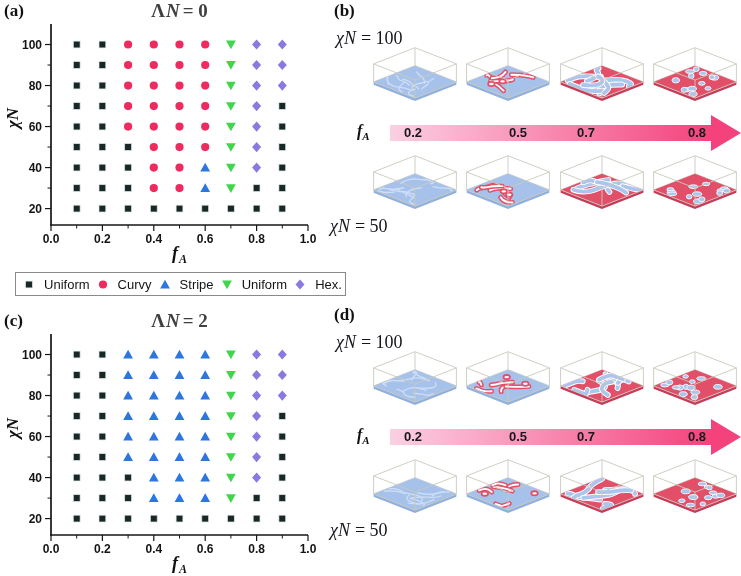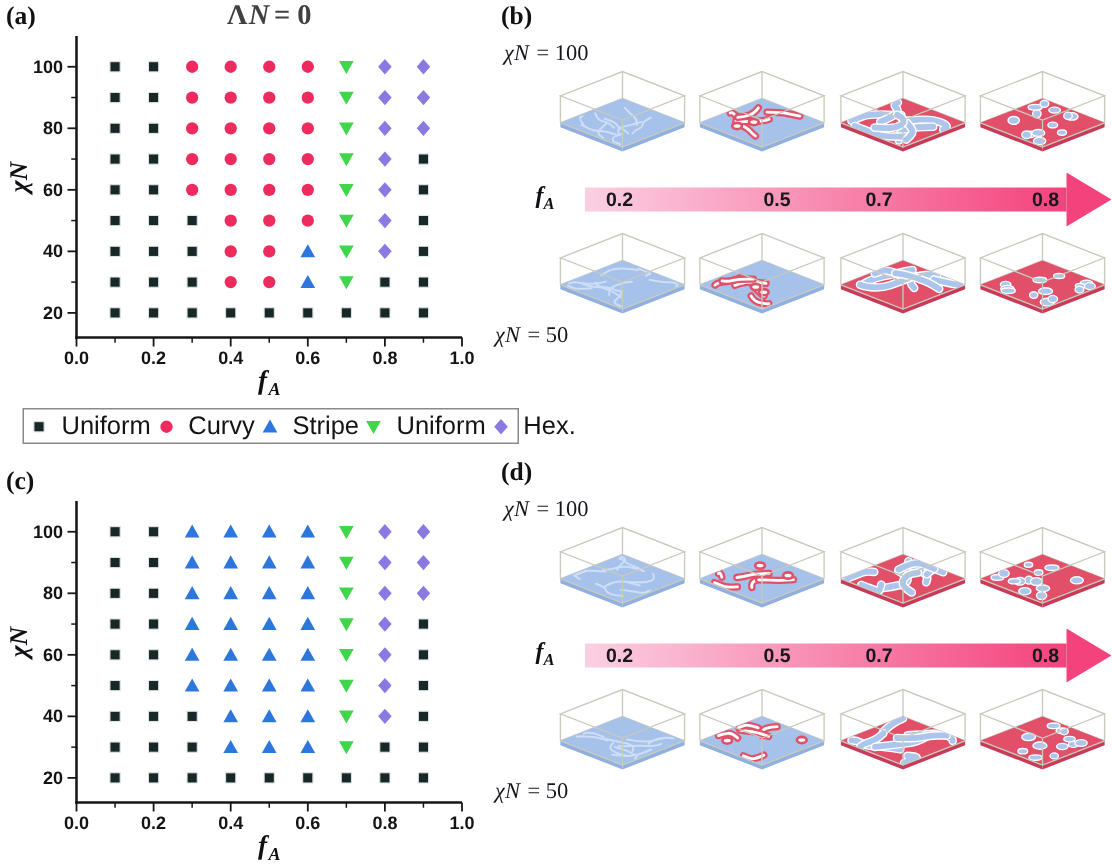--- a/index.html
+++ b/index.html
@@ -19,26 +19,26 @@
   .xlabel{position:absolute;left:51px;top:243px;width:257px;text-align:center;
           font-family:"Liberation Serif",serif;font-weight:bold;font-style:italic;font-size:18px;color:#101014}
   .fsub{font-size:12px;vertical-align:-4px;margin-left:1px}
   .ylabel{position:absolute;left:-9px;top:108px;width:44px;height:20px;text-align:center;
           transform:rotate(-90deg);font-family:"Liberation Serif",serif;font-weight:bold;
           font-style:italic;font-size:17px;color:#101014}
   .legend{position:absolute;left:15px;top:272px;width:331px;height:24px;border:1.2px solid #8a8a8a;
           background:#fff;display:flex;align-items:center;justify-content:space-evenly;box-sizing:border-box}
   .litem{display:flex;align-items:center;gap:5px}
   .lmark svg{display:block}
-  .ltext{font-size:17px;color:#141414}
+  .ltext{font-size:13px;color:#141414}
   .sim-panel{position:absolute;left:330px;width:411px;height:245px}
   #panel-b{top:0}
   #panel-d{top:304px}
   .chin{position:absolute;left:6px;top:28px;font-family:"Liberation Serif",serif;
-        font-size:15px;color:#14141c}
+        font-size:18px;color:#14141c}
   .chin .sym,.chin .it{font-style:italic}
   .chin .eqn{margin-left:5px}
   .chin-bottom{top:216px;left:0}
   .snaprow{position:absolute;left:0;width:411px;height:66px}
   .row1{top:44px}.row2{top:152px}
   .snapshot{position:absolute;top:0;width:90px;height:65px}
   .s0{left:40px}.s1{left:133px}.s2{left:227px}.s3{left:320px}
   .arrowzone{position:absolute;left:0;top:114px;width:411px;height:38px}
   .fa-arrow{position:absolute;left:60px;top:0;width:351px;height:38px}
   .fa-label{position:absolute;left:27px;top:8px;font-family:"Liberation Serif",serif;
@@ -212,20 +212,21 @@
         <svg viewBox="0 0 20 15" width="20" height="15">
           <path fill="#8a79e0" d="M10 2.4000000000000004L14.5 7.5L10 12.6L5.5 7.5Z"></path>
         </svg>
       </span>
       <span class="ltext">Hex.</span>
     </div>
 </div>
 
 <section id="panel-c" class="chart-panel">
   <span class="plabel">(c)</span>
+  <div class="chart-title"><span class="tsym">Λ</span><span class="tvar">N</span><span class="trest">= 2</span></div>
   <svg id="chart-c" class="chart" viewBox="0 0 330 268" width="330" height="268">
       <line x1="51" y1="24" x2="51" y2="225.8" stroke="#161616" stroke-width="1.7"></line>
       <line x1="50.2" y1="225" x2="308" y2="225" stroke="#161616" stroke-width="1.7"></line>
       <line x1="51" y1="225" x2="51" y2="231" stroke="#161616" stroke-width="1.2"></line>
       <text x="51" y="242.5" text-anchor="middle" class="tick">0.0</text>
       <line x1="102.4" y1="225" x2="102.4" y2="231" stroke="#161616" stroke-width="1.2"></line>
       <text x="102.4" y="242.5" text-anchor="middle" class="tick">0.2</text>
       <line x1="153.8" y1="225" x2="153.8" y2="231" stroke="#161616" stroke-width="1.2"></line>
       <text x="153.8" y="242.5" text-anchor="middle" class="tick">0.4</text>
       <line x1="205.2" y1="225" x2="205.2" y2="231" stroke="#161616" stroke-width="1.2"></line>

